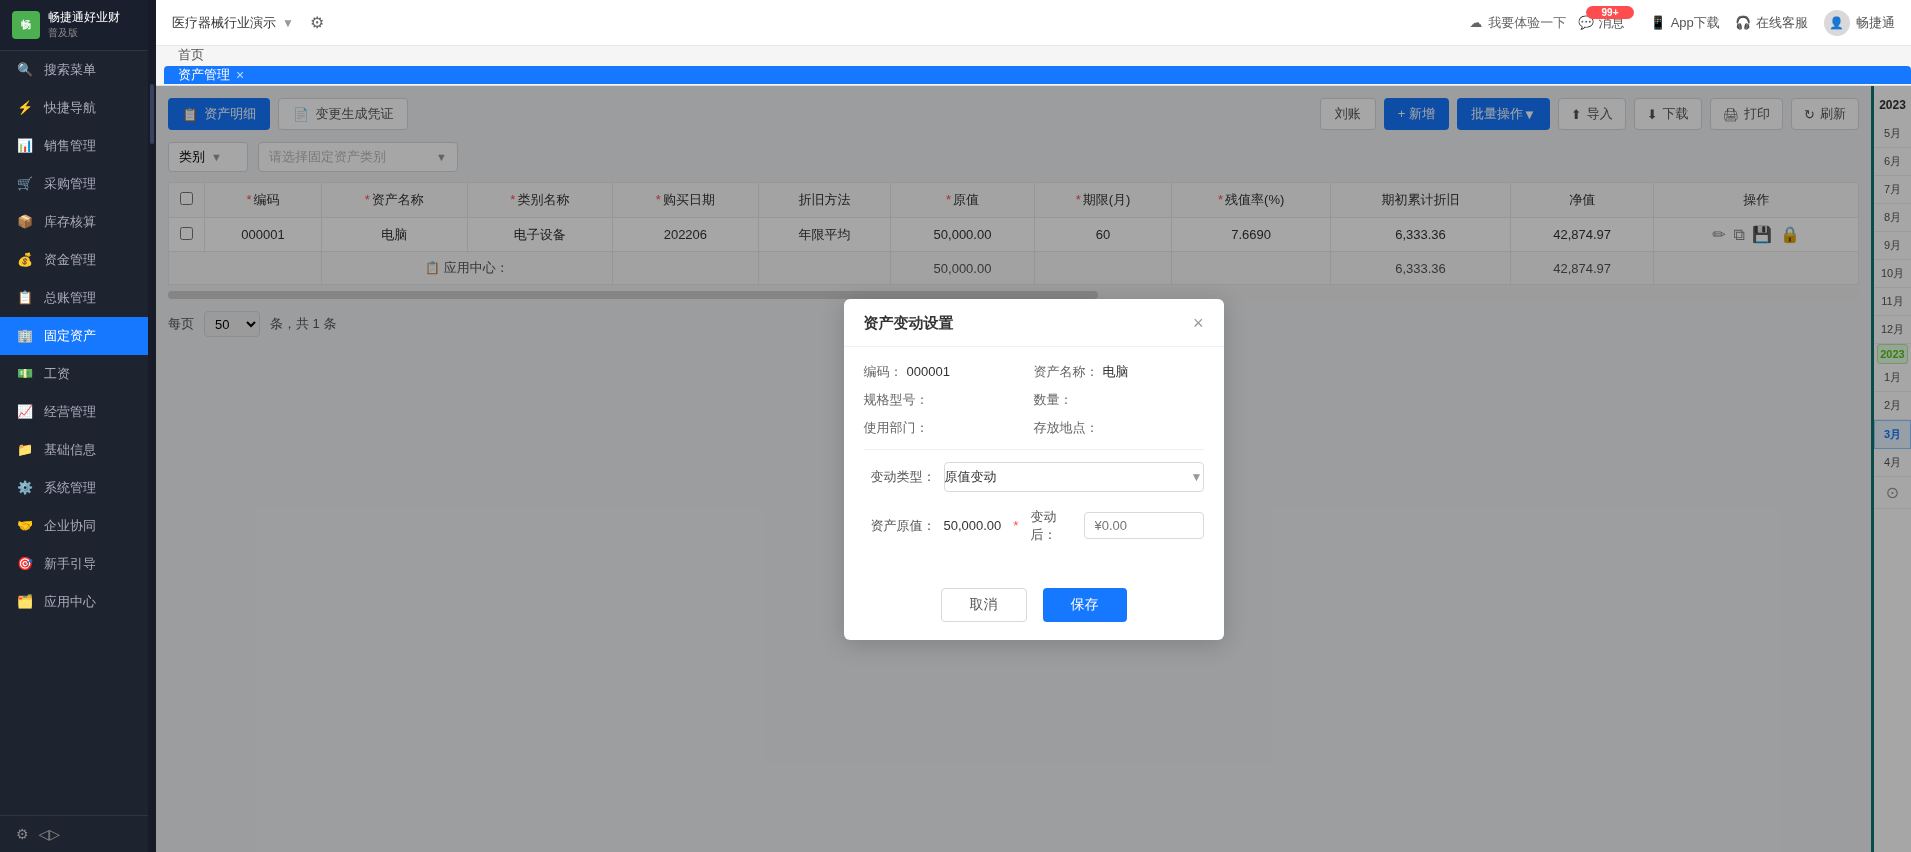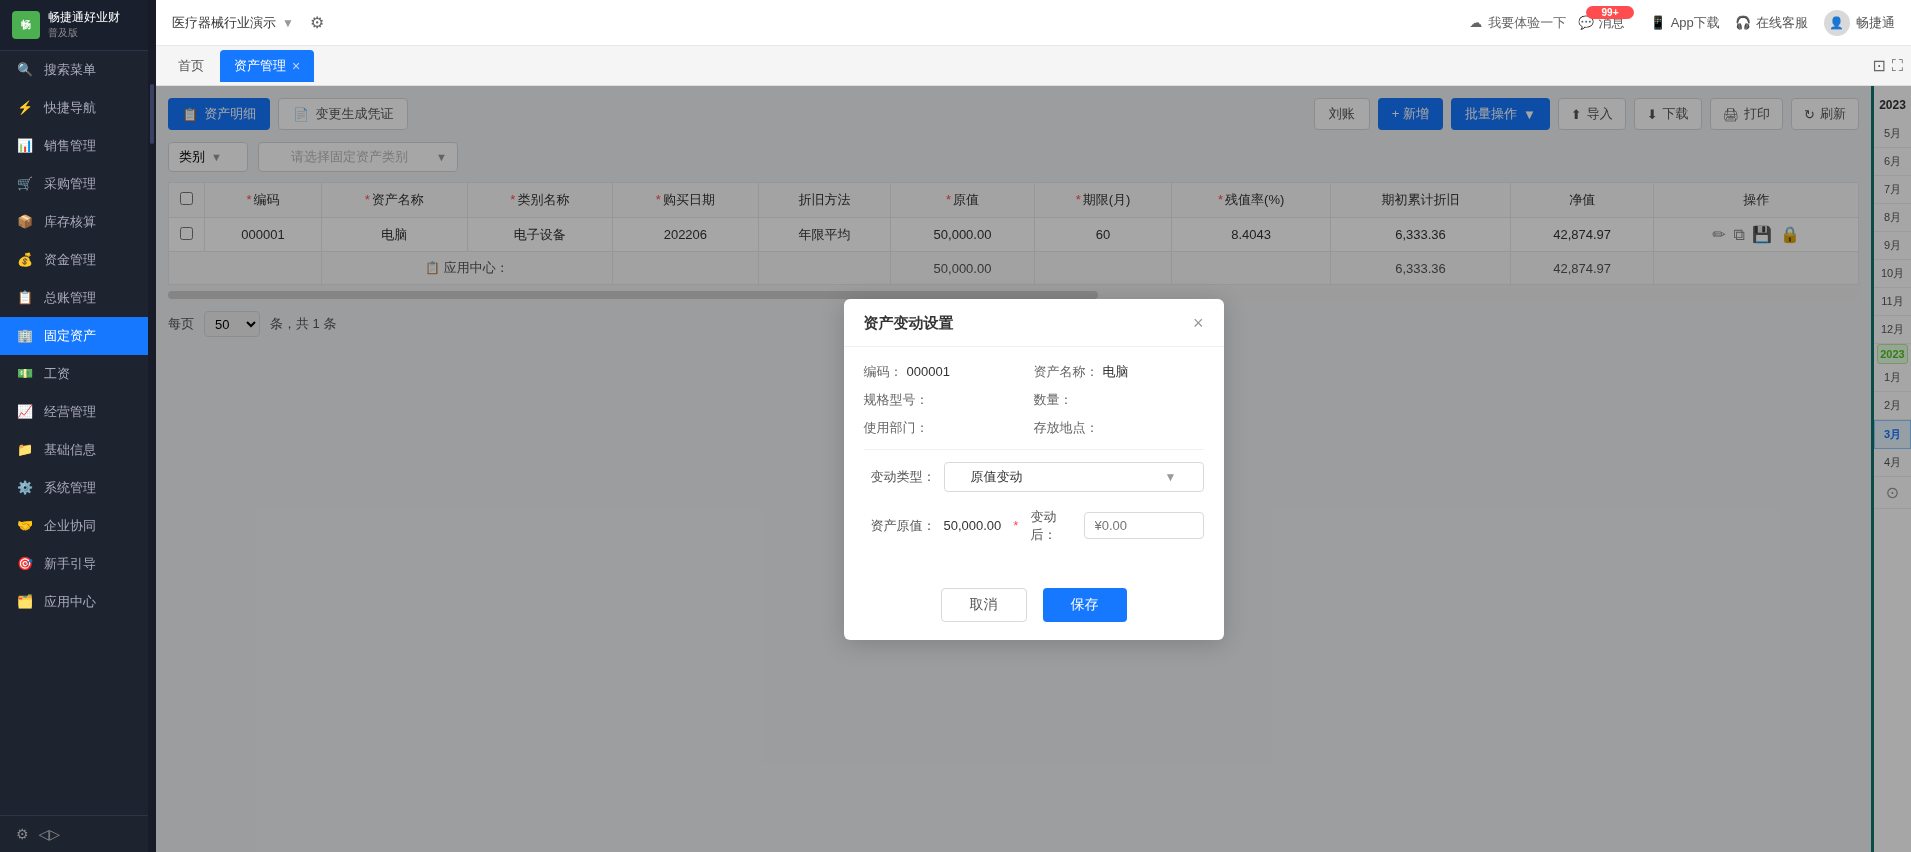--- a/index.html
+++ b/index.html
@@ -29,45 +29,45 @@
     .topbar-settings { color: #666; cursor: pointer; font-size: 16px; margin-left: 4px; }
     .topbar-spacer { flex: 1; }
     .topbar-experience { display: flex; align-items: center; gap: 6px; color: #666; font-size: 13px; cursor: pointer; }
     .topbar-actions { display: flex; align-items: center; gap: 16px; }
     .topbar-action { display: flex; align-items: center; gap: 4px; color: #555; font-size: 13px; cursor: pointer; position: relative; }
     .badge { background: #ff4d4f; color: white; font-size: 10px; border-radius: 8px; padding: 1px 16px; position: absolute; top: -8px; right: -10px; font-weight: bold; }
     .topbar-user { display: flex; align-items: center; gap: 6px; color: #555; cursor: pointer; }
     .user-avatar { width: 26px; height: 26px; background: #d9d9d9; border-radius: 50%; display: flex; align-items: center; justify-content: center; font-size: 12px; color: #666; }
 
     
-    .tabbar { height: 40px; background: #f5f5f5; display: flex; align-items: center; padding: 0 0 0 8px; border-bottom: 1px solid #e0e0e0; flex-shrink: 0; gap: 2px; }
+    .tabbar { height: 40px; background: #f5f5f5; display: flex; padding: 0 0 0 8px; border-bottom: 1px solid #e0e0e0; flex-shrink: 0; gap: 2px; flex-direction: column; }
     .tab { height: 32px; display: flex; align-items: center; gap: 6px; padding: 0 14px; border-radius: 4px 4px 0 0; cursor: pointer; font-size: 13px; }
     .tab.inactive { background: transparent; color: #555; }
     .tab.active { background: #1677ff; color: #fff; }
     .tab-close { font-size: 14px; line-height: 1; color: inherit; opacity: 0.7; }
     .tab-expand-btn { margin-left: auto; margin-right: 8px; color: #666; cursor: pointer; font-size: 16px; display: flex; align-items: center; }
 
     
     .content { flex: 1; display: flex; overflow: hidden; position: relative; background: #f0f2f5; }
 
     
     .page { flex: 1; padding: 12px; overflow: auto; }
     .page-toolbar { display: flex; align-items: center; gap: 8px; margin-bottom: 12px; }
     .btn-tab { height: 32px; padding: 0 14px; border: none; border-radius: 4px; cursor: pointer; font-size: 13px; display: flex; align-items: center; gap: 6px; }
     .btn-tab.active-tab { background: #1677ff; color: #fff; }
     .btn-tab.inactive-tab { background: #fff; color: #555; border: 1px solid #d9d9d9; }
     .btn-action { height: 32px; padding: 0 14px; border-radius: 4px; cursor: pointer; font-size: 13px; display: flex; align-items: center; gap: 6px; border: none; }
     .btn-primary { background: #1677ff; color: #fff; }
     .btn-default { background: #fff; color: #555; border: 1px solid #d9d9d9; }
-    .btn-batch { background: #1677ff; color: #fff; border-radius: 4px; padding: 0 14px; height: 32px; display: flex; align-items: center; gap: 6px; cursor: pointer; border: none; font-size: 13px; }
+    .btn-batch { background: #1677ff; color: #fff; border-radius: 4px; padding: 0 14px; height: 32px; display: flex; align-items: center; gap: 0; cursor: pointer; border: none; font-size: 13px; }
     .toolbar-right { margin-left: auto; display: flex; align-items: center; gap: 8px; }
     .toolbar-btn { background: #fff; border: 1px solid #d9d9d9; color: #555; height: 32px; padding: 0 12px; border-radius: 4px; cursor: pointer; font-size: 13px; display: flex; align-items: center; gap: 5px; }
 
     
-    .filter-bar { display: flex; align-items: center; gap: 10px; margin-bottom: 10px; text-align: center; }
+    .filter-bar { display: flex; align-items: center; gap: 10px; margin-bottom: 10px; }
     .filter-select { height: 30px; border: 1px solid #d9d9d9; border-radius: 4px; padding: 0 10px; font-size: 13px; background: #fff; display: flex; align-items: center; gap: 6px; cursor: pointer; min-width: 80px; }
     .filter-select-wide { min-width: 200px; }
 
     
     .data-table { width: 100%; border-collapse: collapse; background: #fff; font-size: 13px; }
     .data-table th { background: #fafafa; border: 1px solid #e8e8e8; padding: 8px 10px; text-align: center; white-space: nowrap; font-weight: normal; color: #333; }
     .data-table td { border: 1px solid #e8e8e8; padding: 7px 10px; text-align: center; color: #333; }
     .required-mark { color: #ff4d4f; margin-right: 2px; }
     .row-subtotal td { background: #f9f9f9; color: #555; }
     .op-btn { color: #888; cursor: pointer; font-size: 16px; margin: 0 2px; }
@@ -92,21 +92,21 @@
     .dialog-close { cursor: pointer; color: #999; font-size: 18px; }
     .dialog-body { padding: 16px 20px; }
     .dialog-row { display: flex; align-items: flex-start; margin-bottom: 10px; }
     .dialog-field { flex: 1; display: flex; align-items: center; gap: 4px; }
     .dialog-label { color: #666; font-size: 13px; white-space: nowrap; }
     .dialog-value { color: #333; font-size: 13px; }
     .dialog-divider { border: none; border-top: 1px solid #f0f0f0; margin: 12px 0; }
     .dialog-form-row { display: flex; align-items: center; margin-bottom: 16px; }
     .dialog-form-label { color: #555; font-size: 13px; width: 80px; text-align: right; padding-right: 8px; }
     .dialog-form-control { flex: 1; }
-    .select-control { display: flex; align-items: center; border: 1px solid #d9d9d9; border-radius: 4px; padding: 5px 26px; background: #fff; cursor: pointer; }
+    .select-control { display: flex; align-items: center; border: 1px solid #d9d9d9; border-radius: 4px; padding: 5px 0; background: #fff; cursor: pointer; }
     .select-control-text { flex: 1; font-size: 13px; color: #333; }
     .select-arrow { color: #999; font-size: 12px; }
     .input-control { border: 1px solid #d9d9d9; border-radius: 4px; padding: 5px 10px; font-size: 13px; width: 100%; color: #333; outline: none; }
     .input-control.placeholder-style { color: #a16207; }
     .dialog-footer { display: flex; justify-content: center; gap: 16px; padding: 12px 20px 18px; }
     .btn-cancel { height: 34px; padding: 0 28px; background: #fff; border: 1px solid #d9d9d9; border-radius: 4px; cursor: pointer; font-size: 14px; color: #555; }
     .btn-save { height: 34px; padding: 0 28px; background: #1677ff; border: none; border-radius: 4px; cursor: pointer; font-size: 14px; color: #fff; }
 
     
     .h-scrollbar { height: 12px; background: #f0f0f0; margin-top: 4px; border-radius: 4px; position: relative; }
@@ -324,21 +324,21 @@
             <td>
               <input type="checkbox" style="">
             </td>
             <td>000001</td>
             <td>电脑</td>
             <td>电子设备</td>
             <td>202206</td>
             <td>年限平均</td>
             <td>50,000.00</td>
             <td>60</td>
-            <td>8.4043</td>
+            <td>7.6690</td>
             <td>6,333.36</td>
             <td>42,874.97</td>
             <td>
               <span class="op-btn" title="编辑">✏</span>
               <span class="op-btn" title="复制">⧉</span>
               <span class="op-btn" title="存档">💾</span>
               <span class="op-btn" title="删除">🔒</span>
             </td>
           </tr>
           <tr class="row-subtotal">

